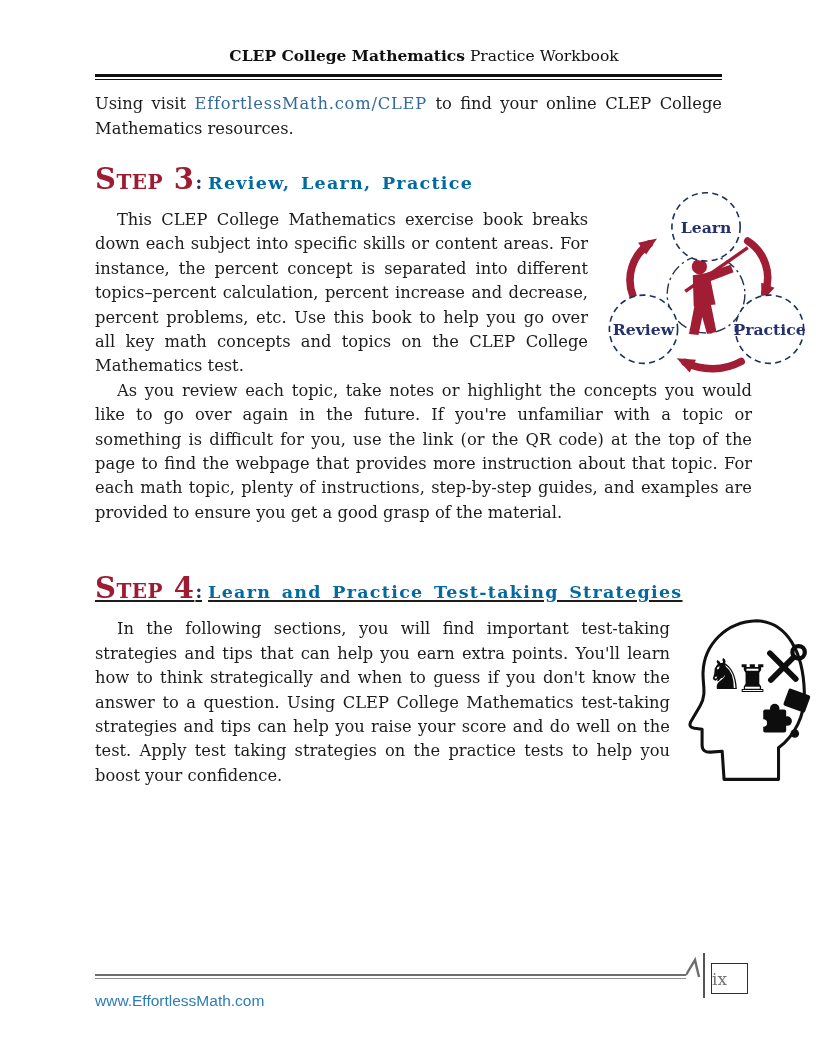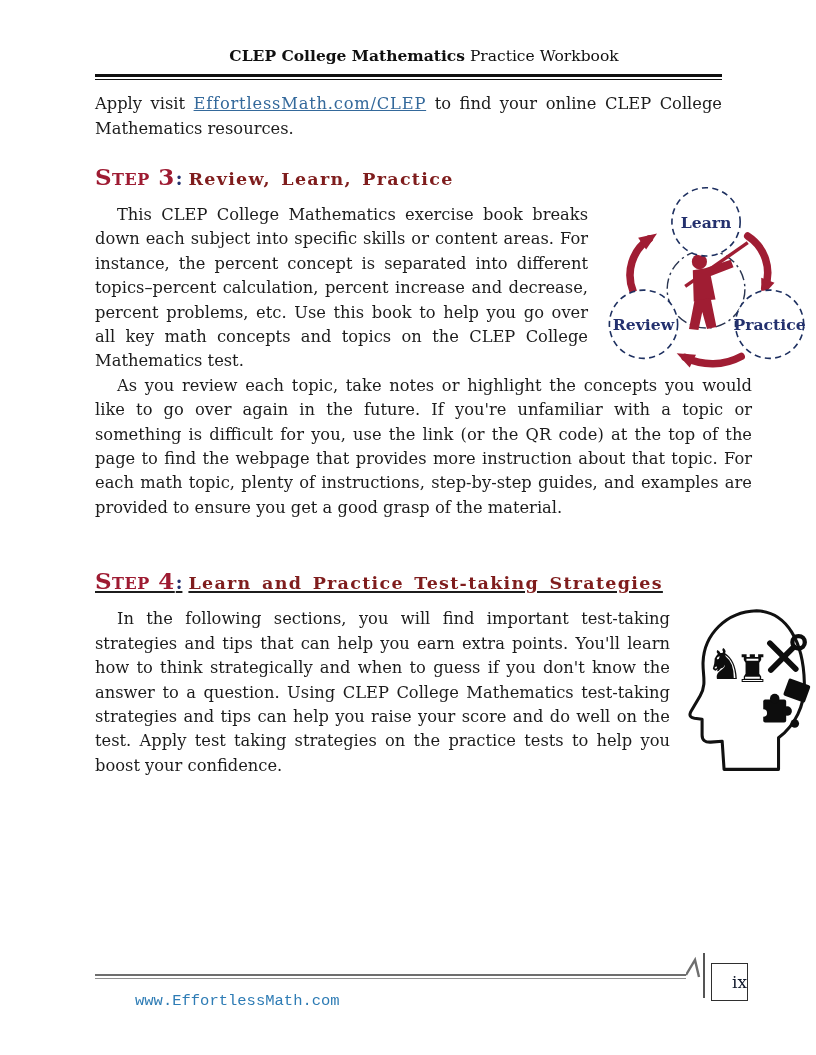--- a/index.html
+++ b/index.html
@@ -15,65 +15,65 @@
     margin:9px 94px 0 95px; height:2.2px;
     border-top:3.2px solid #101010; border-bottom:1.3px solid #101010;
   }
   
   .body {
     margin:0 94px 0 95px; font-size:16.3px; line-height:24.4px;
     text-align:justify; color:#1c1c1c;
   }
   .p1 { margin-top:25px; }
   .p2 { margin-top:12px; }
-  .link { color:#34699b; text-decoration:underline; letter-spacing:0.8px; cursor:pointer; }
+  .link { color:#34699b; letter-spacing:0.8px; cursor:pointer; }
   
   .step { margin:21px 94px 0 95px; font-weight:bold; }
-  .step .step-label { font-variant:small-caps; font-size:23px; color:#9e1b32; letter-spacing:0.5px; }
+  .step .step-label { font-variant:small-caps; font-size:29px; color:#9e1b32; letter-spacing:0.5px; }
   .step .step-colon { font-size:18px; color:#24316e; margin:0 6px 0 1px; }
-  .step .step-title { font-size:17.5px; color:#7f1d1d; letter-spacing:1.3px; word-spacing:3px; }
+  .step .step-title { font-size:17.5px; color:#0369a1; letter-spacing:1.3px; word-spacing:3px; }
   .step4 { margin-top:46px;text-decoration:underline; }
   .sec-body { margin-top:12px; }
   .sec-body .body { margin-right:64px; }
   .indent { text-indent:22px; }
   .p5 { margin-top:15px; }
   
   .diagram-float { float:right; width:218px; height:166px; margin-left:10px;font-weight:bold; }
   .diagram-float svg { display:block; margin-top:-28px; }
   .head-float { float:right; width:138px; height:166px; margin-left:8px; }
   .head-float svg { display:block; margin-top:-2px; }
   
   .frule {
     position:absolute; left:95px; top:974px; width:591px; height:1.6px;
     border-top:2.2px solid #6e6e6e; border-bottom:1.4px solid #8f8f8f;
   }
   .fzig { position:absolute; left:686px; top:950px; }
   .pagebox {
-    position:absolute; left:711px; top:963px; width:37px; height:38px;
+    position:absolute; left:711px; top:963px; width:37px; height:31px;
     border:1.8px solid #2f2f2f; box-sizing:border-box; background:#fff;
-    display:flex; align-items:center; justify-content:flex-end;
-    font-size:17px; color:#0f172a;
+    display:flex; align-items:center; justify-content:flex-start;
+    font-size:17px; color:#737373;
   }
   .furl {
     position:absolute; left:95px; top:992px;
-    font-family:Liberation Mono, monospace; font-size:15.5px;
-    color:#2e7cb5; text-decoration:none; cursor:pointer;margin-left:40px;
+    font-family:Liberation Sans, sans-serif; font-size:15.5px;
+    color:#2e7cb5; text-decoration:none; cursor:pointer;
   }
 </style>
 </head>
 <body>
 
 <div class="page">
 
   <div class="header">
     <span class="h-bold">CLEP College Mathematics</span><span> Practice Workbook</span>
   </div>
   <div class="hrule"></div>
 
-  <p class="body p2"><span>Apply visit </span><a class="link">EffortlessMath.com/CLEP</a><span> to find your online CLEP College Mathematics resources.</span></p>
+  <p class="body p2"><span>Using visit </span><a class="link">EffortlessMath.com/CLEP</a><span> to find your online CLEP College Mathematics resources.</span></p>
 
   <h2 class="step"><span class="step-label">Step 3</span><span class="step-colon">:</span><span class="step-title">Review, Learn, Practice</span></h2>
 
   <div class="sec-body">
     <div class="diagram-float">
       <svg viewBox="0 0 230 198" width="218" height="198">
         <defs>
           <marker id="ah" markerUnits="userSpaceOnUse" markerWidth="22" markerHeight="22" refX="10" refY="10" orient="auto">
             <path d="M1,2.5 L20,10 L1,17.5 Z" fill="#a01d33"></path>
           </marker>

